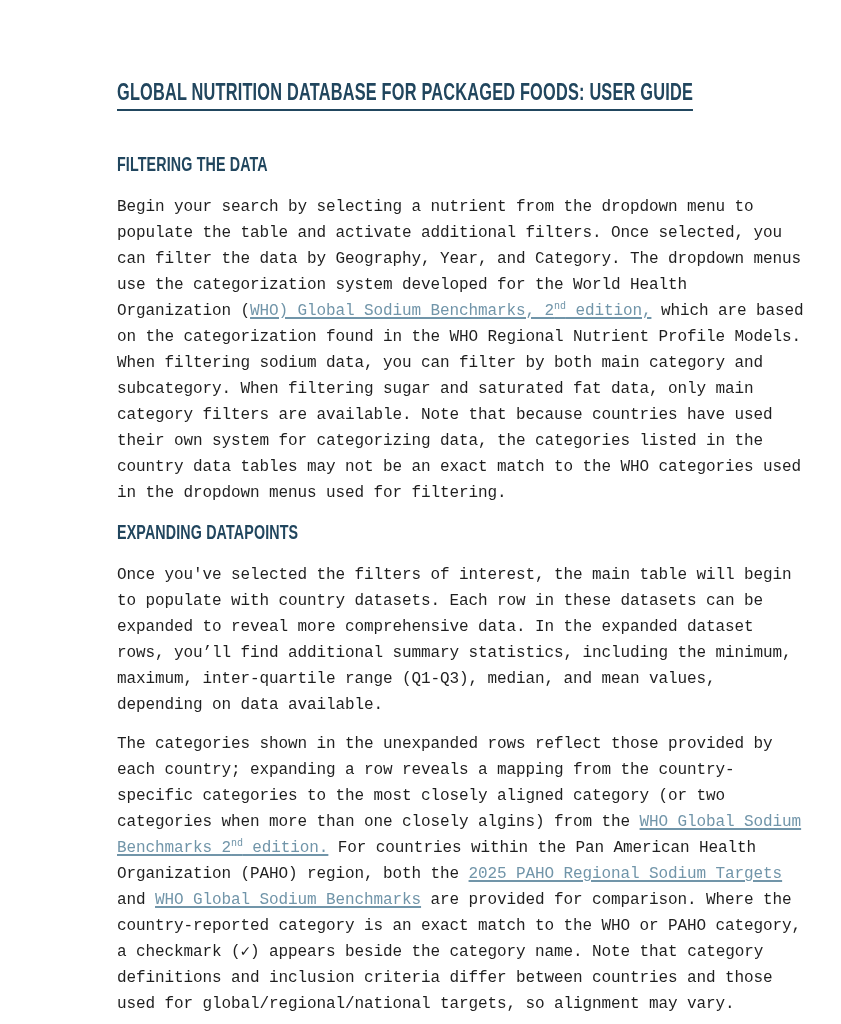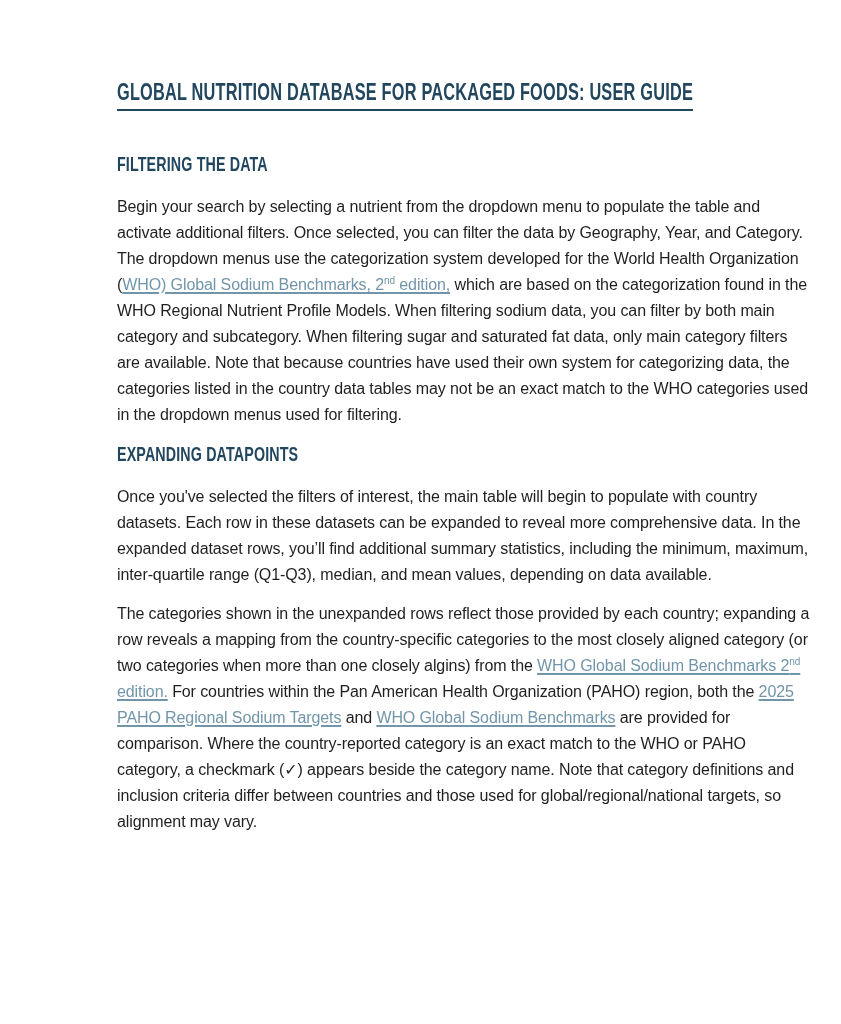--- a/index.html
+++ b/index.html
@@ -41,20 +41,21 @@
     transform:scaleX(0.68);
     transform-origin:left center;
   }
   p.doc-paragraph{
     margin:0 0 13px 0;
     font-size:16px;
     line-height:26px;
     letter-spacing:-0.1px;
     color:#1F1F1F;
     width:693px;
+    font-family:Liberation Mono, monospace;
   }
   a.doc-link{
     color:#7195A9;
     text-decoration:underline;
     text-decoration-thickness:1.5px;
     text-underline-offset:2px;
     cursor:pointer;
   }
   sup{font-size:10px;line-height:0;}
 </style>

